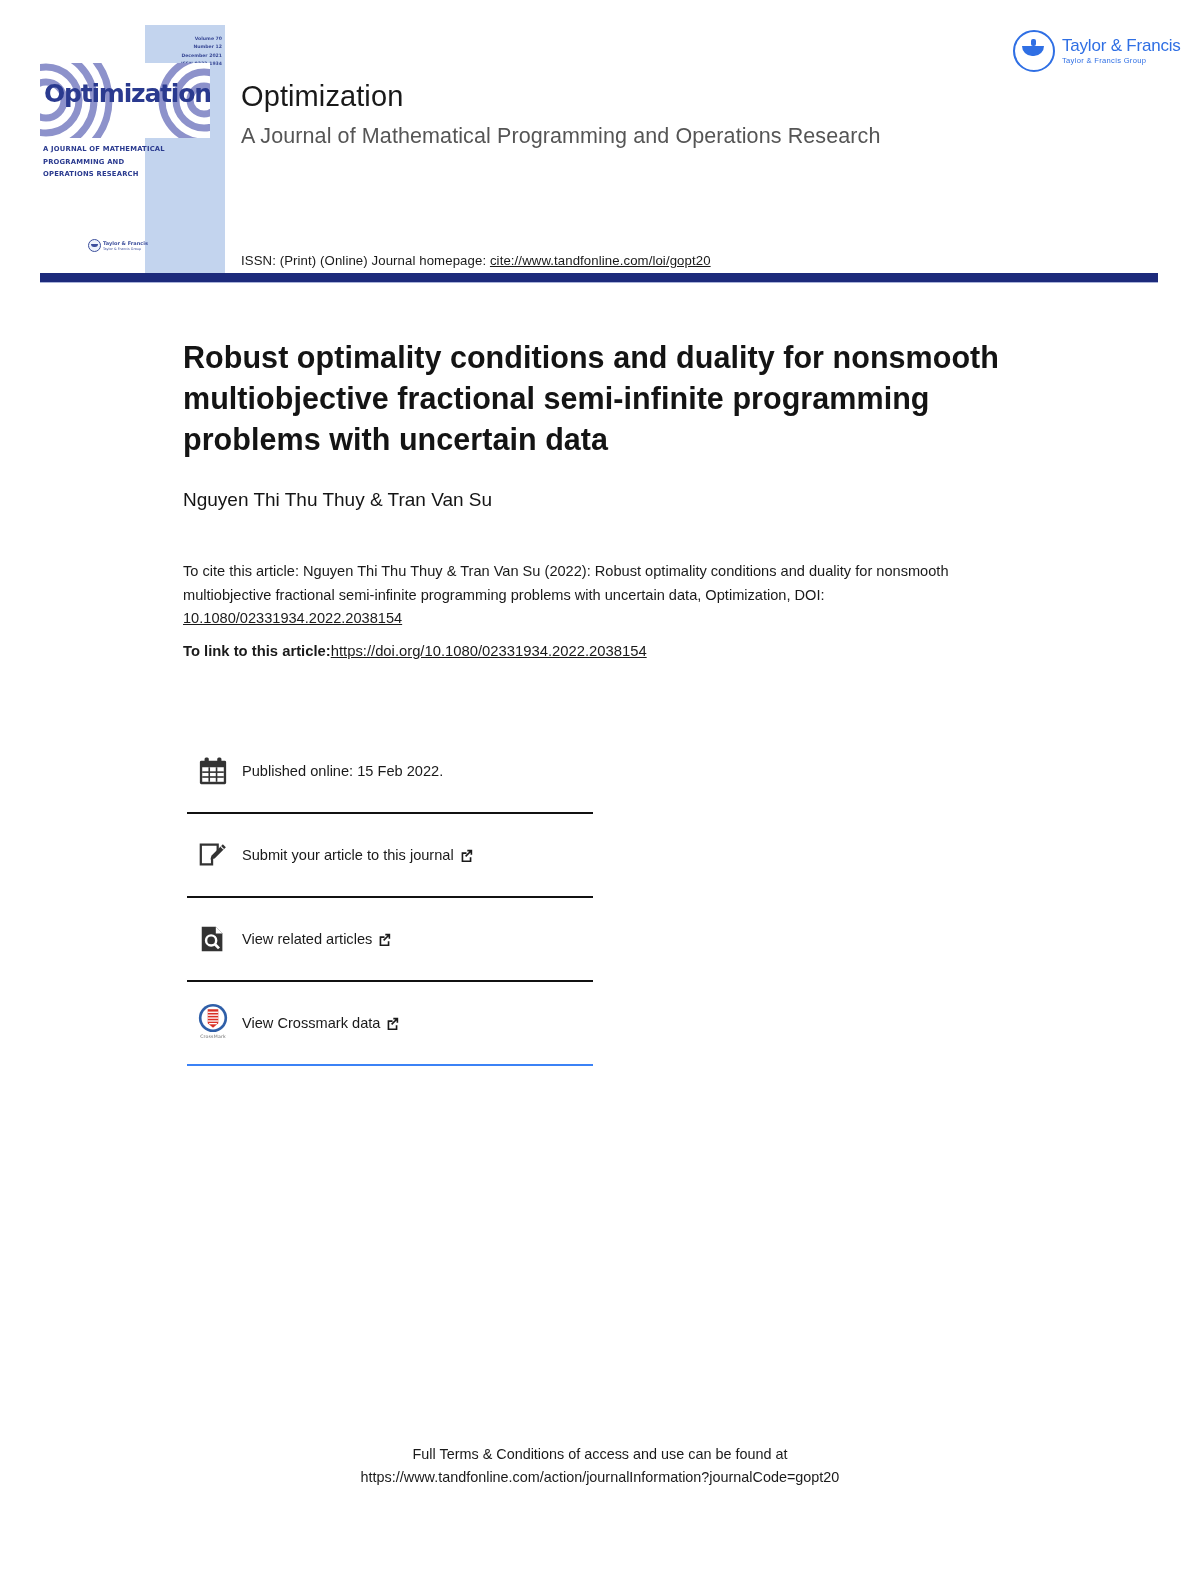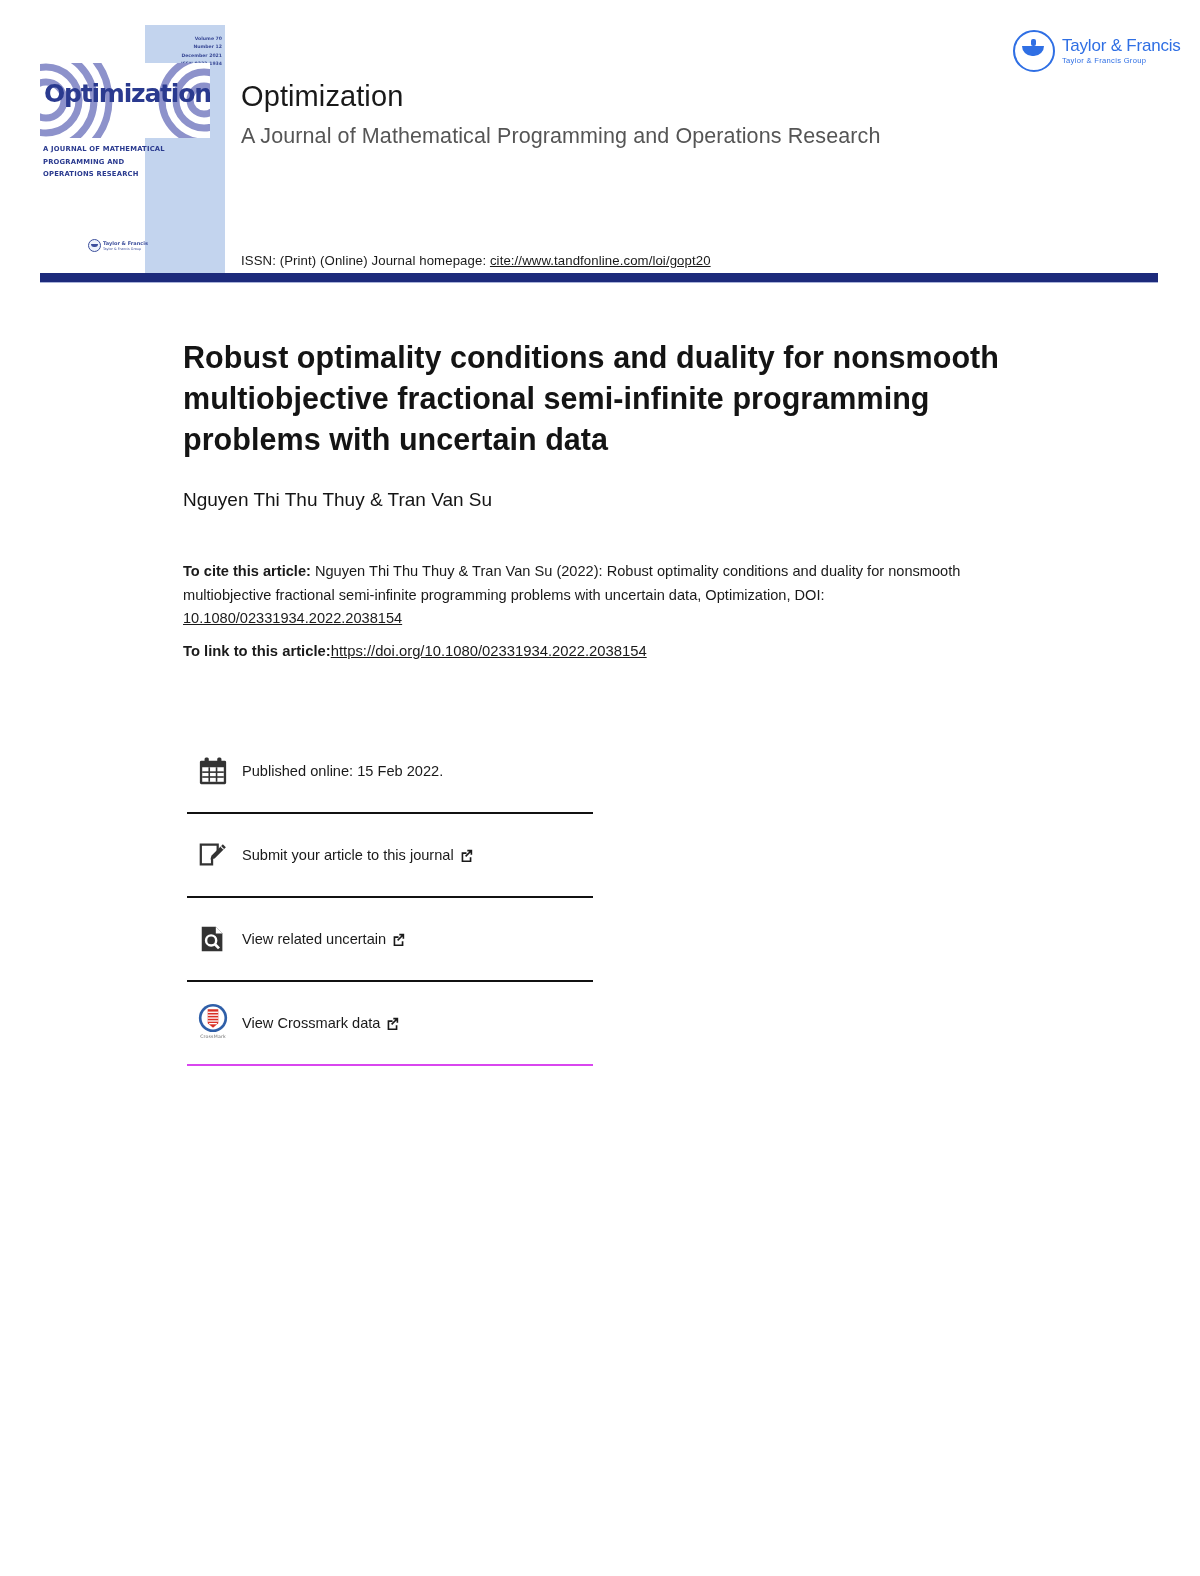--- a/index.html
+++ b/index.html
@@ -249,21 +249,21 @@
   .cite-block {
     position: absolute;
     left: 183px;
     top: 560px;
     width: 828px;
     font-size: 14.6px;
     line-height: 1.62;
     color: #1a1a1a;
   }
   .cite-block b {
-    font-weight: bold;
+    font-weight: normal;
     text-align: right;
   }
   .cite-block a {
     color: #1a1a1a;
     text-decoration: underline;
   }
   .link-block {
     position: absolute;
     left: 183px;
     top: 643px;
@@ -289,21 +289,21 @@
     position: relative;
     display: flex;
     align-items: center;
     height: 82px;
     gap: 12px;
   }
   .action-row.sep-top {
     border-top: 2px solid #111111;
   }
   .action-row.sep-bottom {
-    border-bottom: 2px solid #d946ef;
+    border-bottom: 2px solid #3b82f6;
   }
   .action-icon {
     width: 34px;
     height: 34px;
     flex: none;
     display: flex;
     align-items: center;
     justify-content: center;
     margin-left: 9px;
   }
@@ -470,21 +470,21 @@
     <div class="action-row sep-top">
       <span class="action-icon">
         <svg viewBox="0 0 32 32" width="30" height="30">
           <path d="M4 3 h15 l7 7 v19 H4 Z" fill="#333333"></path>
           <path d="M19 3 l7 7 h-7 Z" fill="#ffffff"></path>
           <circle cx="14" cy="17.5" r="5.4" fill="none" stroke="#ffffff" stroke-width="2.6"></circle>
           <line x1="17.8" y1="21.4" x2="22.4" y2="26" stroke="#ffffff" stroke-width="3"></line>
         </svg>
       </span>
       <span class="action-label">
-        <span>View related uncertain</span>
+        <span>View related articles</span>
         <span class="ext-icon">
           <svg viewBox="0 0 16 16" width="13" height="13">
             <path d="M2 4 h6 v2 H4 v8 h8 v-4 h2 v6 H2 Z" fill="#1a1a1a"></path>
             <path d="M9 1 h6 v6 h-2 V4.4 L7.6 9.8 6.2 8.4 11.6 3 H9 Z" fill="#1a1a1a"></path>
           </svg>
         </span>
       </span>
     </div>
 
     <div class="action-row sep-top sep-bottom">
@@ -508,14 +508,18 @@
         <span class="ext-icon">
           <svg viewBox="0 0 16 16" width="13" height="13">
             <path d="M2 4 h6 v2 H4 v8 h8 v-4 h2 v6 H2 Z" fill="#1a1a1a"></path>
             <path d="M9 1 h6 v6 h-2 V4.4 L7.6 9.8 6.2 8.4 11.6 3 H9 Z" fill="#1a1a1a"></path>
           </svg>
         </span>
       </span>
     </div>
   </div>
 
+  <div class="footer">
+    <div>Full Terms &amp; Conditions of access and use can be found at</div>
+    <div>https://www.tandfonline.com/action/journalInformation?journalCode=gopt20</div>
+  </div>
 
 </div>
 
 </body></html>

